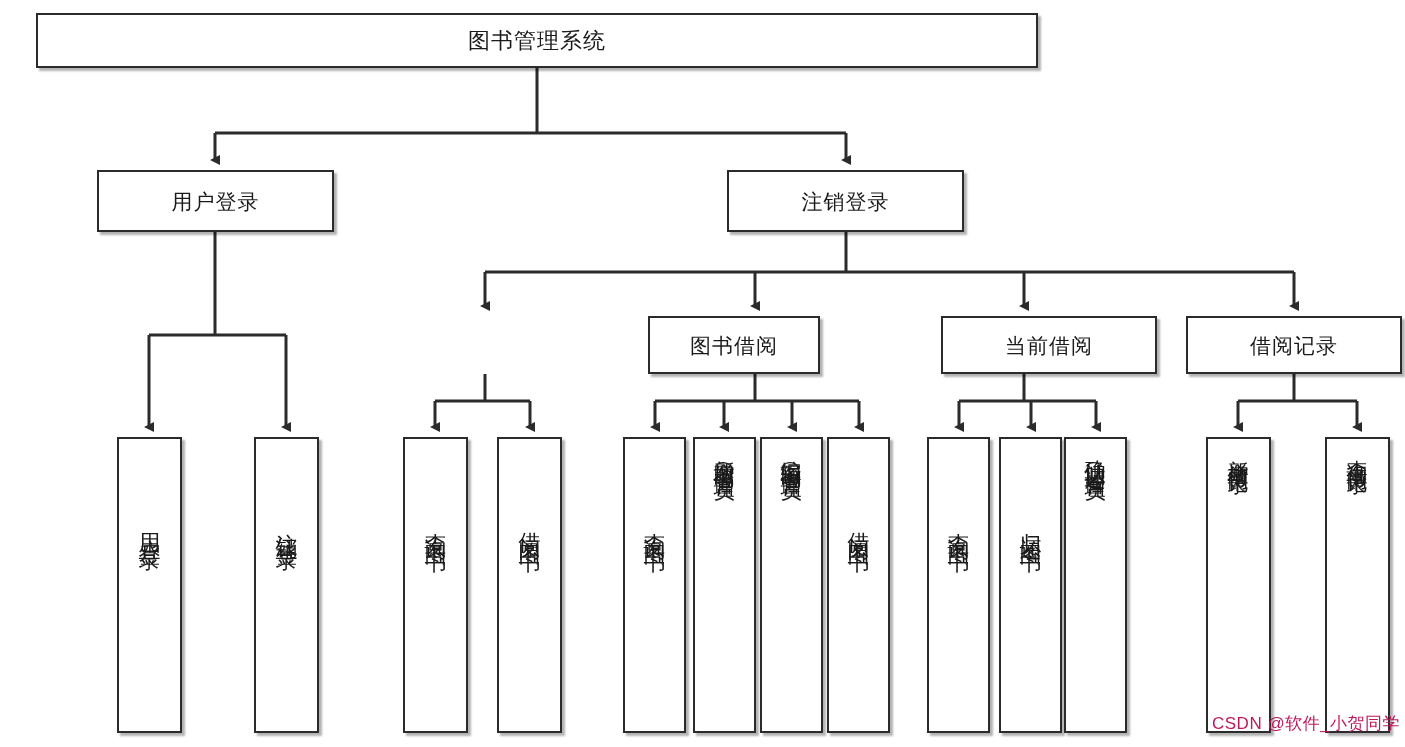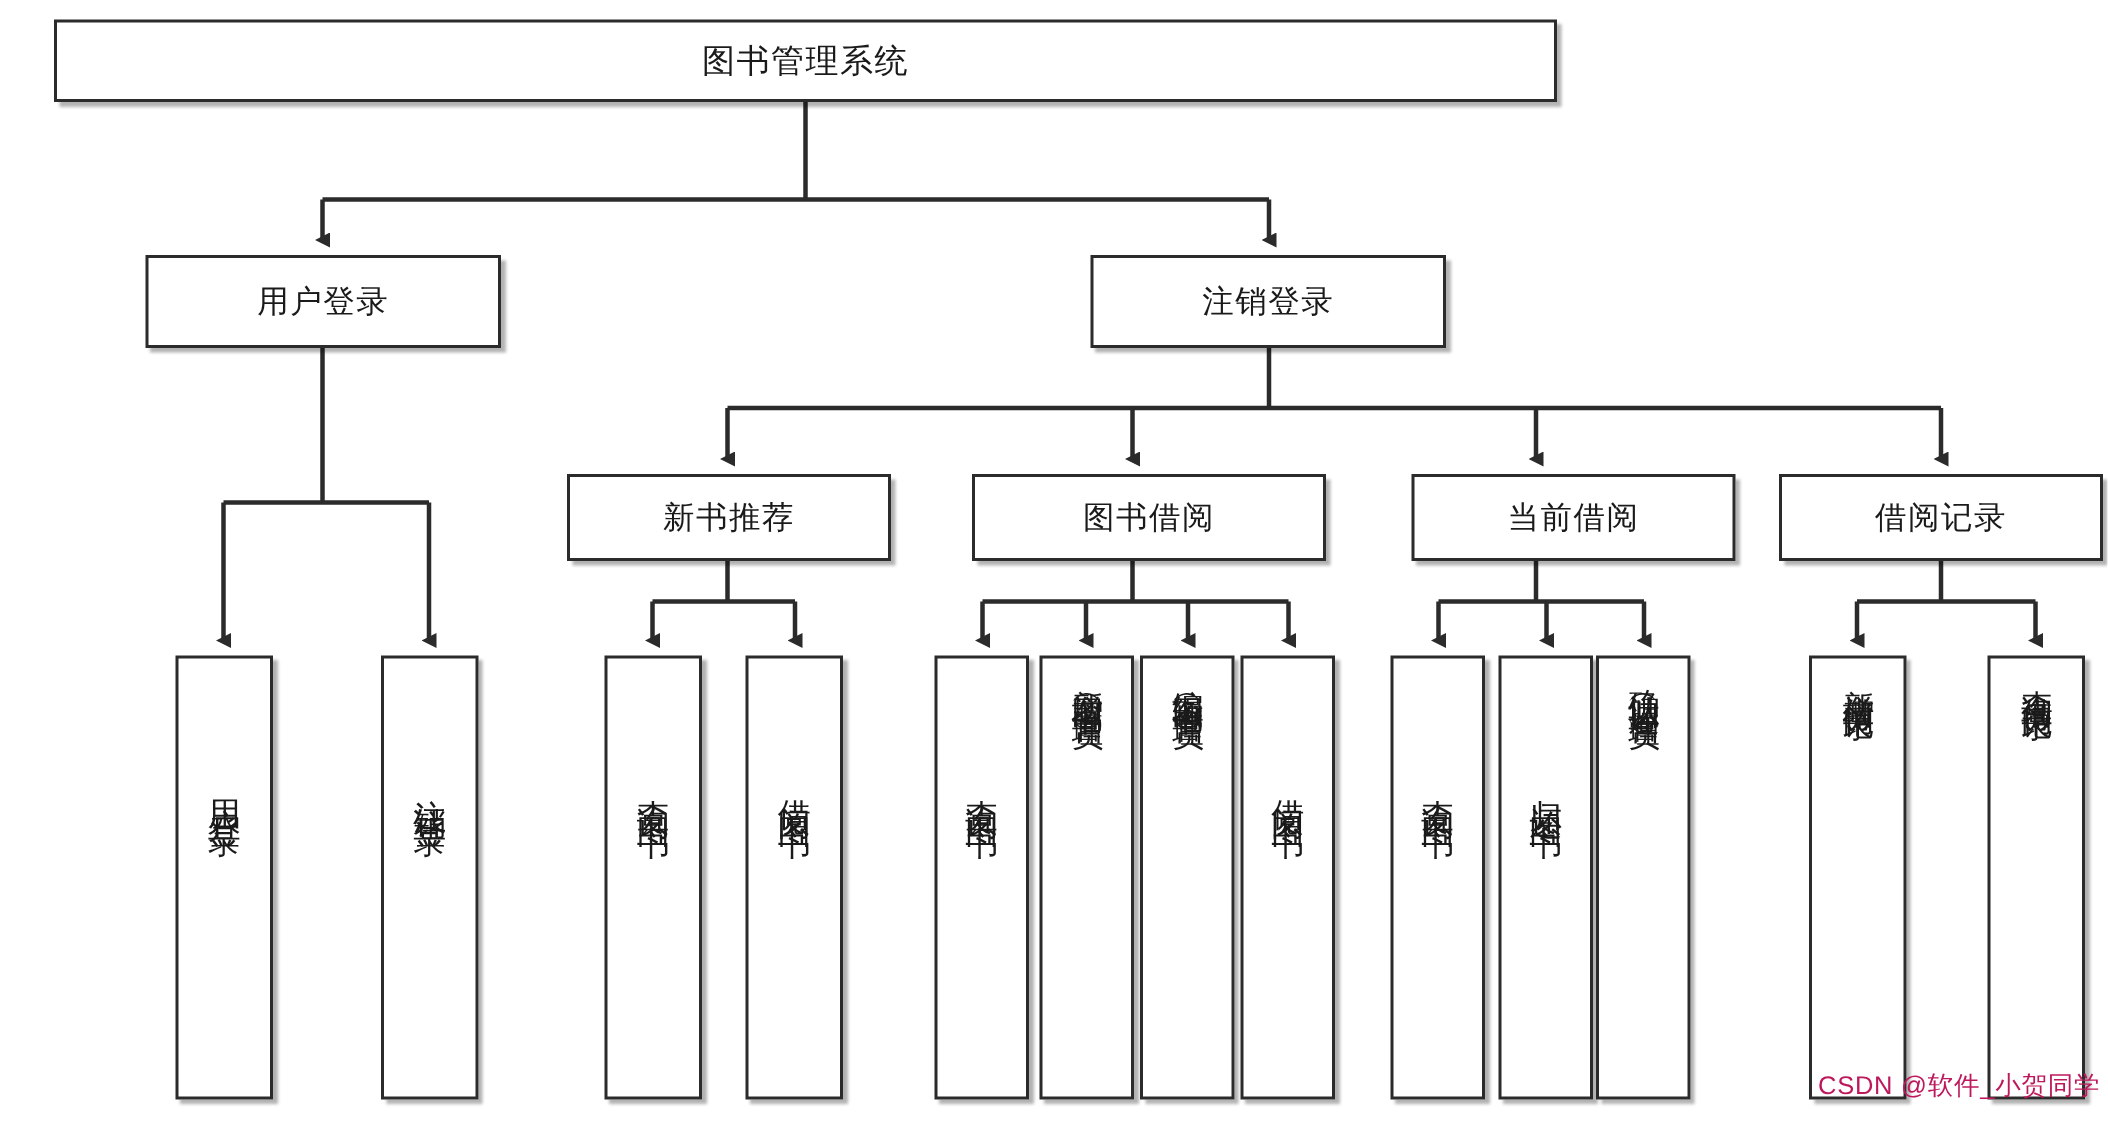--- a/index.html
+++ b/index.html
@@ -148,24 +148,21 @@
     <span class="label">图书管理系统</span>
   </div>
 
   <div class="node horiz" style="left:81px; top:170px; width:237px; height:62px;">
     <span class="label">用户登录</span>
   </div>
   <div class="node horiz" style="left:711px; top:170px; width:237px; height:62px;">
     <span class="label">注销登录</span>
   </div>
 
-  <div class="node horiz" style="left:362px; top:316px; width:216px; height:58px;">
-    <span class="label">新书推荐</span>
-  </div>
-  <div class="node horiz" style="left:632px; top:316px; width:236px; height:58px;">
+  <div class="node horiz" style="left:632px; top:316px; width:172px; height:58px;">
     <span class="label">图书借阅</span>
   </div>
   <div class="node horiz" style="left:901px; top:316px; width:216px; height:58px;margin-left:24px;">
     <span class="label">当前借阅</span>
   </div>
   <div class="node horiz" style="left:1170px; top:316px; width:216px; height:58px;">
     <span class="label">借阅记录</span>
   </div>
 
   <div class="node vert mid" style="left:101px; top:437px; width:65px; height:296px;">

